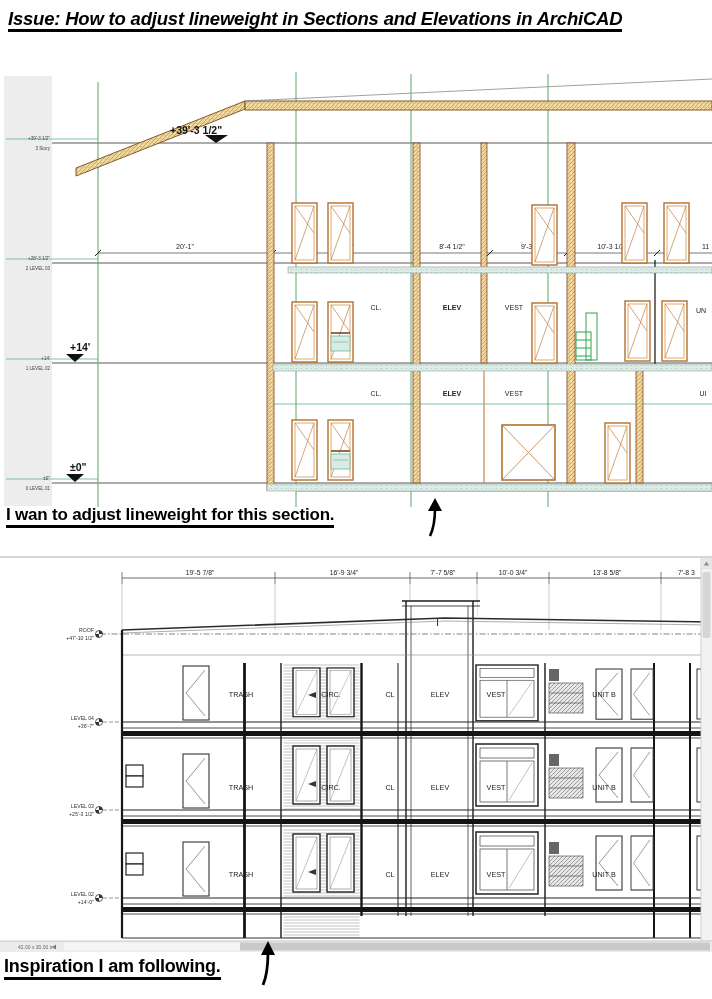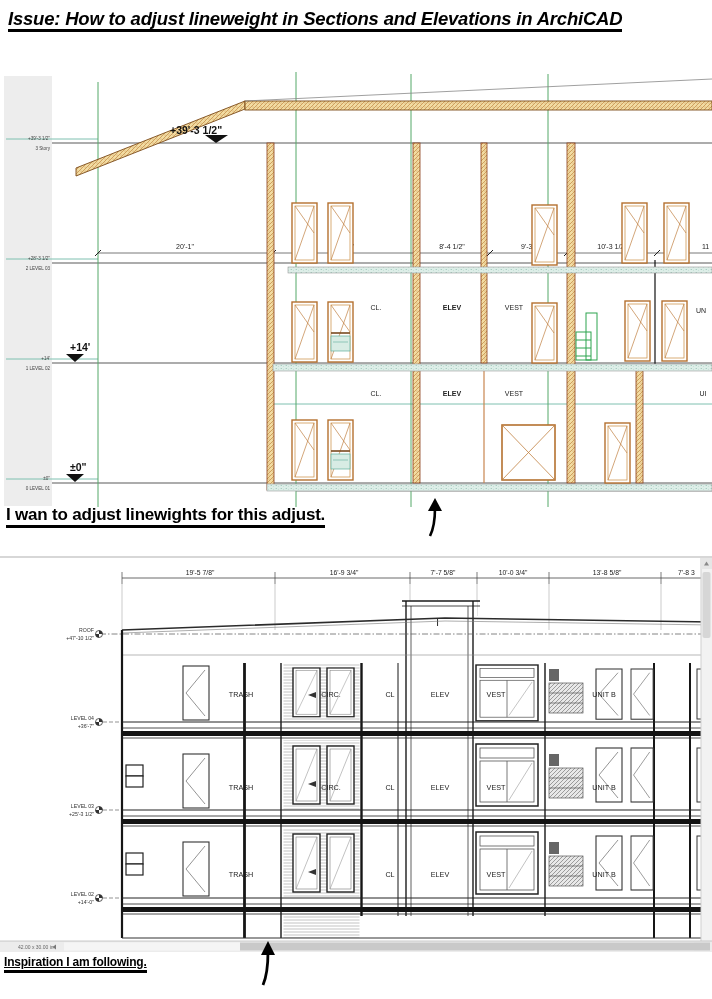--- a/index.html
+++ b/index.html
@@ -2,21 +2,21 @@
 <html><head>
 <meta charset="utf-8">
 <style>
   html,body{margin:0;padding:0;background:#fff;}
   .page{position:relative;width:712px;height:999px;background:#fff;overflow:hidden;
         font-family:"Liberation Sans",sans-serif;}
   .note{position:absolute;font-weight:bold;color:#000;white-space:nowrap;
         border-bottom:3px solid #000;padding-bottom:0;line-height:1.15;}
   .title{left:8px;top:8px;font-size:18.5px;font-style:italic;letter-spacing:-0.2px;}
   .note-top{left:6px;top:505px;font-size:17px;letter-spacing:-0.2px;}
-  .note-bottom{left:4px;top:956px;font-size:12px;letter-spacing:-0.2px;text-decoration:underline;}
+  .note-bottom{left:4px;top:956px;font-size:18px;letter-spacing:-0.2px;}
   .arrow{position:absolute;}
   svg{display:block;}
   svg text{font-family:"Liberation Sans",sans-serif;}
   .d1{position:absolute;left:0;top:70px;}
   .d2{position:absolute;left:0;top:556px;}
 </style>
 </head>
 <body>
 
 <div class="page">
@@ -171,21 +171,21 @@
       <text x="452" y="240" font-weight="bold">ELEV</text>
       <text x="514" y="240">VEST</text>
       <text x="701" y="243">UN</text>
       <text x="376" y="326">CL.</text>
       <text x="452" y="326" font-weight="bold">ELEV</text>
       <text x="514" y="326">VEST</text>
       <text x="703" y="326">UI</text>
     </g>
   </svg>
 
-  <div class="note note-top">I wan to adjust linewights for this adjust.</div>
+  <div class="note note-top">I wan to adjust lineweight for this section.</div>
   <svg class="arrow" style="left:424px;top:498px;" width="26" height="40" viewBox="0 0 26 40">
     <path d="M6,38 C9,32 11,22 11,10" stroke="#000" stroke-width="2.6" fill="none"></path>
     <polygon points="11,0 4,13 18,13" fill="#000"></polygon>
   </svg>
 
   <svg class="d2" width="712" height="396" viewBox="0 0 712 396">
     <defs>
       <pattern id="sidingH" width="4" height="3" patternUnits="userSpaceOnUse">
         <rect width="4" height="3" fill="#ffffff"></rect>
         <line x1="0" y1="1" x2="4" y2="1" stroke="#9a9a9a" stroke-width="0.6"></line>

